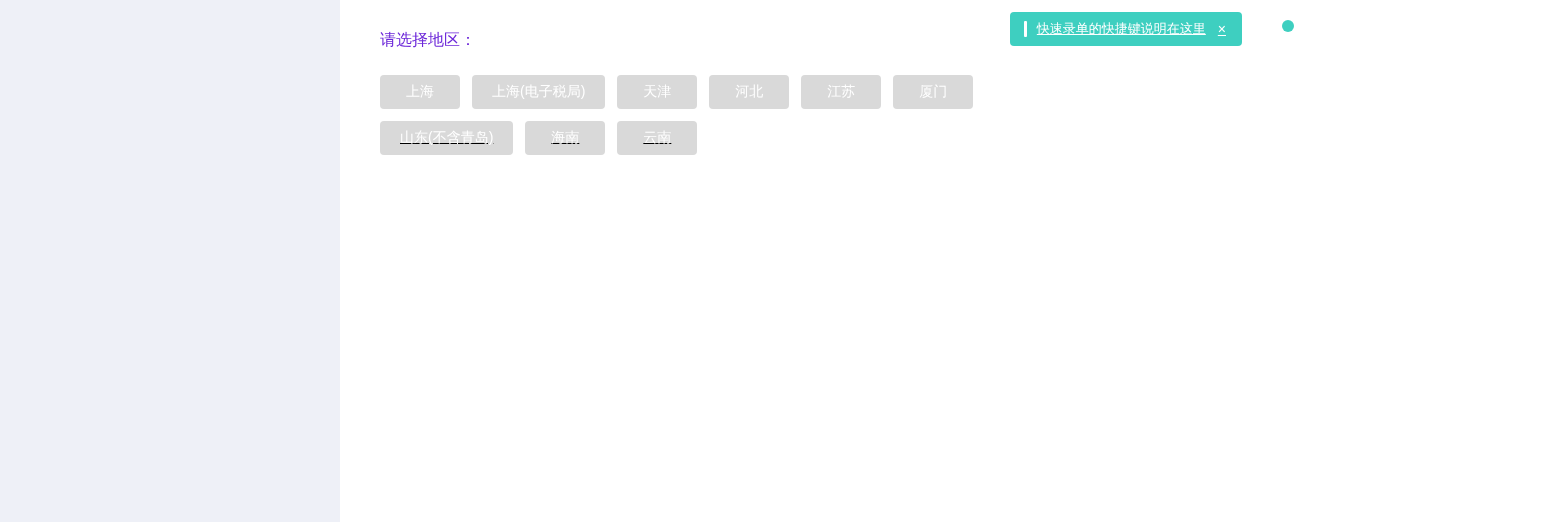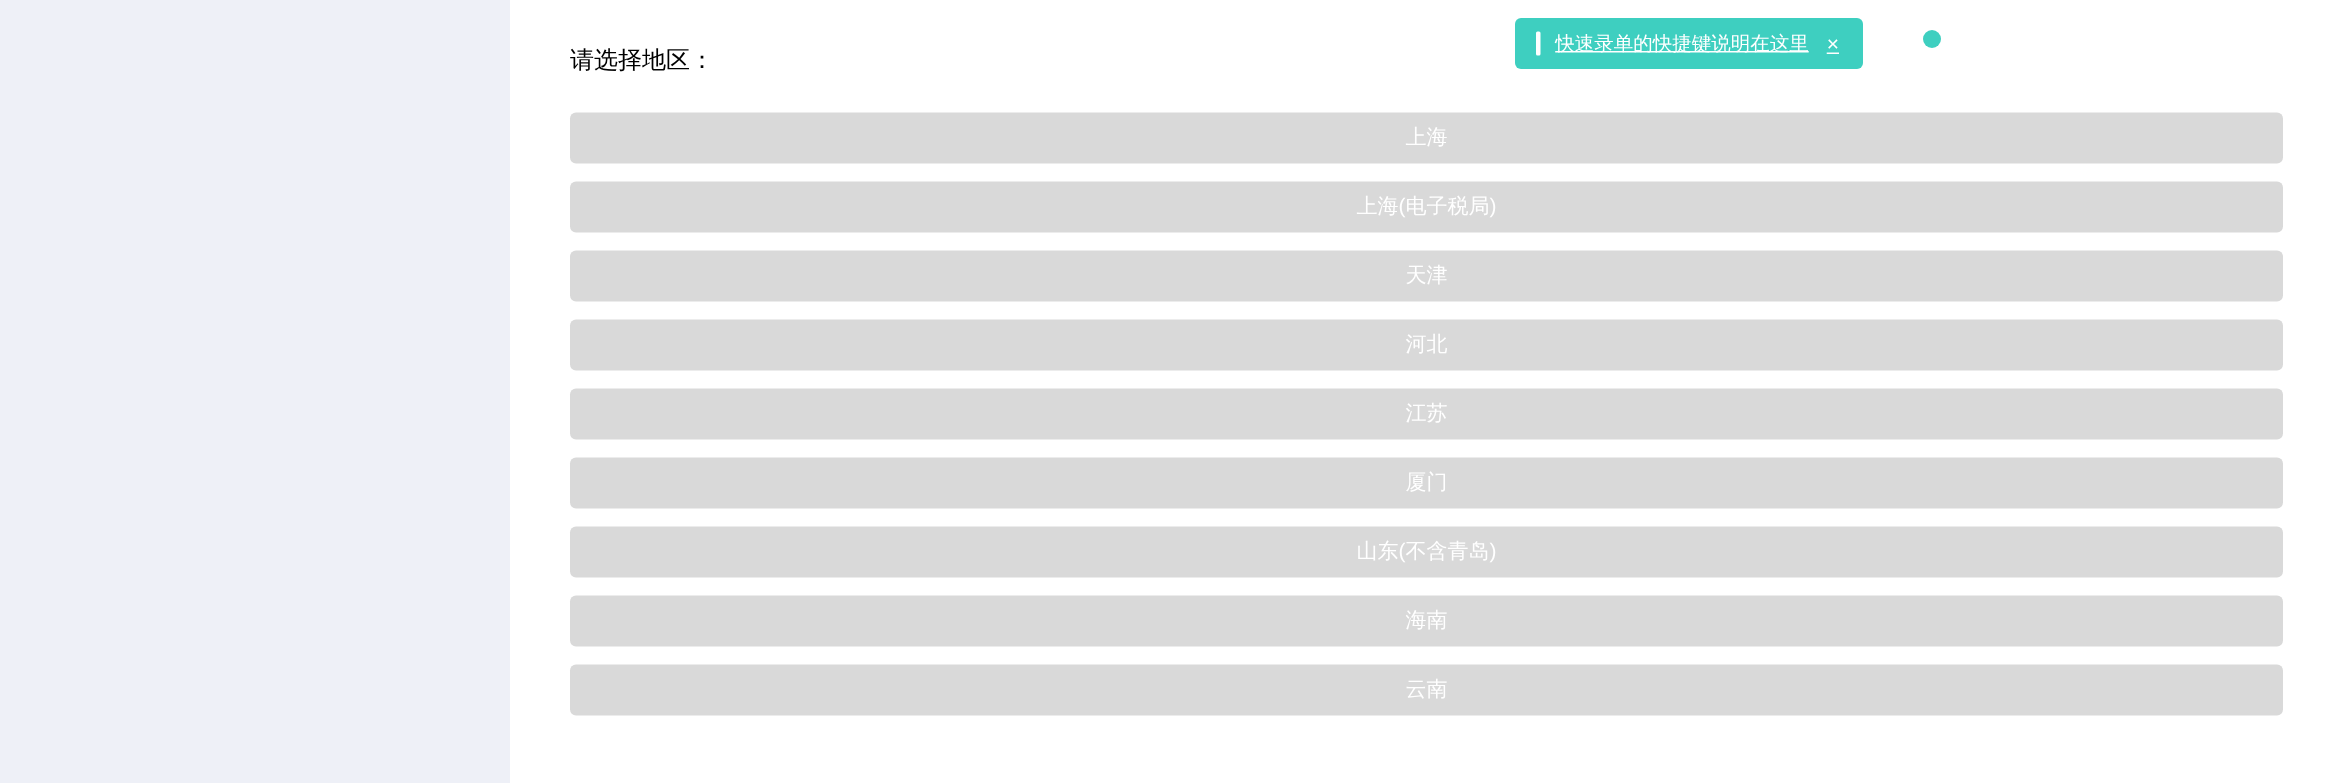--- a/index.html
+++ b/index.html
@@ -31,30 +31,29 @@
       left: 340px;
       top: 0;
       right: 0;
       bottom: 0;
       background: #ffffff;
       padding: 30px 40px;
     }
 
     .page-title {
       font-size: 16px;
-      color: #000000;
+      color: #6d28d9;
       margin-bottom: 24px;
       font-weight: normal;
     }
 
     .region-buttons {
       display: flex;
       flex-wrap: wrap;
       gap: 12px;
-      flex-direction: column;
     }
 
     .region-btn {
       display: inline-flex;
       align-items: center;
       justify-content: center;
       padding: 8px 20px;
       background: #d9d9d9;
       color: #fff;
       border: none;
@@ -127,21 +126,21 @@
   <div class="region-buttons">
 
   <button class="region-btn">上海</button>
       <button class="region-btn">上海(电子税局)</button>
       <button class="region-btn">天津</button>
       <button class="region-btn">河北</button>
       <button class="region-btn">江苏</button>
       <button class="region-btn">厦门</button>
     </div>
 
-  <div class="region-buttons row-2" style="margin-top: 12px;">
+  <div class="region-buttons row-2" style="margin-top: 12px; text-decoration: underline;">
 
   <button class="region-btn">山东(不含青岛)</button>
       <button class="region-btn">海南</button>
       <button class="region-btn">云南</button>
     </div>
 </div>
 
 <div class="tooltip-banner">
   <span class="bar"></span>
   <span>快速录单的快捷键说明在这里</span>

